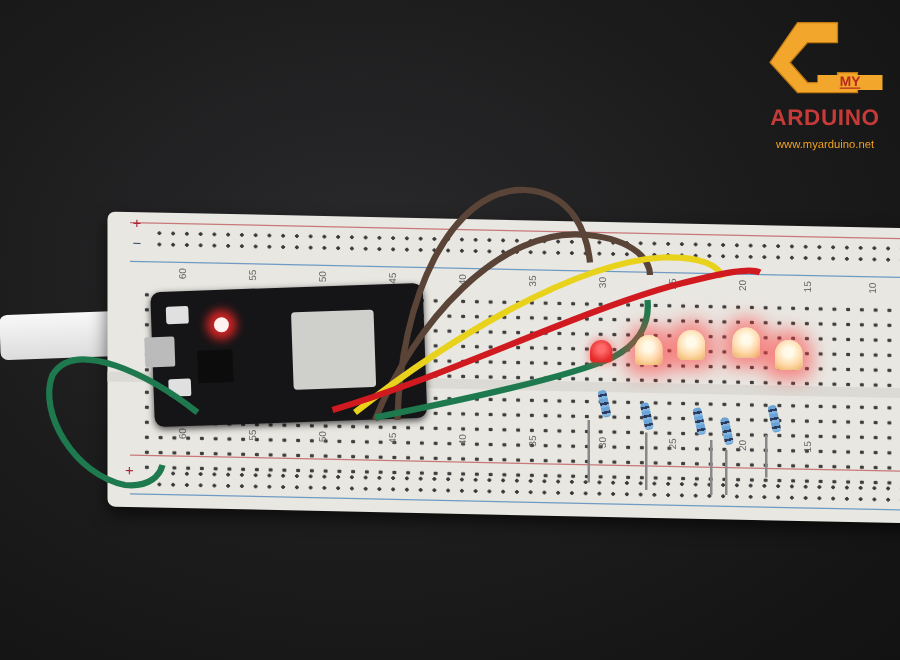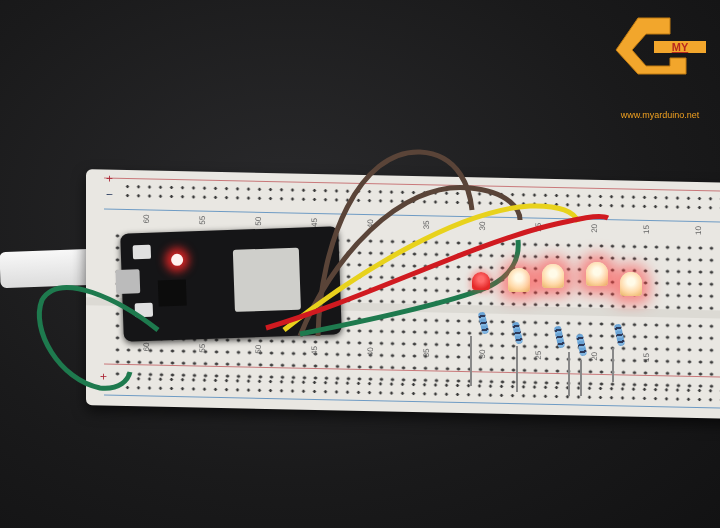--- a/index.html
+++ b/index.html
@@ -31,21 +31,21 @@
     .usb-port { position:absolute; left:-6px; top:36px; width:24px; height:24px; background:#bbb; border-radius:2px; }
     .usb-cable { position:absolute; left:0; top:250px; width:122px; height:36px; background:linear-gradient(#f8f8f8,#dcdcdc); border-radius:6px; transform:rotate(-2deg); }
     svg.wires { position:absolute; left:0; top:0; }
     .led { position:absolute; width:22px; height:24px; border-radius:11px 11px 4px 4px; background:radial-gradient(circle at 50% 40%, #fffbe8 20%, #ffd9a8 60%, #e8b060 100%); box-shadow:0 0 14px 8px rgba(255,60,60,.55); }
     .led.off { background:radial-gradient(circle at 50% 40%, #ff6a6a 20%, #e52a2a 70%); box-shadow:0 0 6px 2px rgba(255,60,60,.4); width:18px; height:18px; }
     .res { position:absolute; width:7px; height:22px; background:repeating-linear-gradient(#6aa4d6 0 3px, #2d3a5a 3px 5px, #7fb4e0 5px 7px); border-radius:3px; transform:rotate(-12deg); }
     .lead { position:absolute; width:1.5px; background:#888; }
     .logo { position:absolute; left:608px; top:12px; width:104px; height:110px; }
     .logo-word { position:absolute; left:0; top:72px; width:104px; text-align:center; font-weight:bold; font-size:18px; color:#c63a37; letter-spacing:0.5px; }
     .logo-url { position:absolute; left:0; top:98px; width:104px; text-align:center; font-weight:normal; font-size:9px; color:#f0a020; }
-    .logo-my { position:absolute; left:46px; top:29px; width:52px; height:12px; background:#f2a62c; font-weight:bold; font-size:11px; color:#b8281e; text-align:center; line-height:12px;text-decoration:underline; }
+    .logo-my { position:absolute; left:46px; top:48px; width:52px; height:12px; background:#f2a62c; font-weight:bold; font-size:11px; color:#b8281e; text-align:center; line-height:12px;text-decoration:underline; }
   </style>
 </head>
 <body>
 
 <div class="scene">
 
   <div class="usb-cable"></div>
 
   <div class="breadboard">
     <div class="rail top">
@@ -123,16 +123,17 @@
   <div class="lead" style="left:516px;top:346px;height:46px;"></div>
   <div class="lead" style="left:568px;top:352px;height:44px;"></div>
   <div class="lead" style="left:580px;top:360px;height:36px;"></div>
   <div class="lead" style="left:612px;top:348px;height:34px;"></div>
 
   <div class="logo">
     <svg width="104" height="72">
       <path d="M30 6 L62 6 L62 22 L38 22 L24 38 L38 54 L62 54 L62 46 L78 46 L78 62 L30 62 L8 38 Z" fill="#f2a62c" stroke="#c07a10" stroke-width="1"></path>
     </svg>
     <div class="logo-my">MY</div>
+    <div class="logo-word">ARDUINO</div>
     <div class="logo-url">www.myarduino.net</div>
   </div>
 
 </div>
 
 </body></html>

